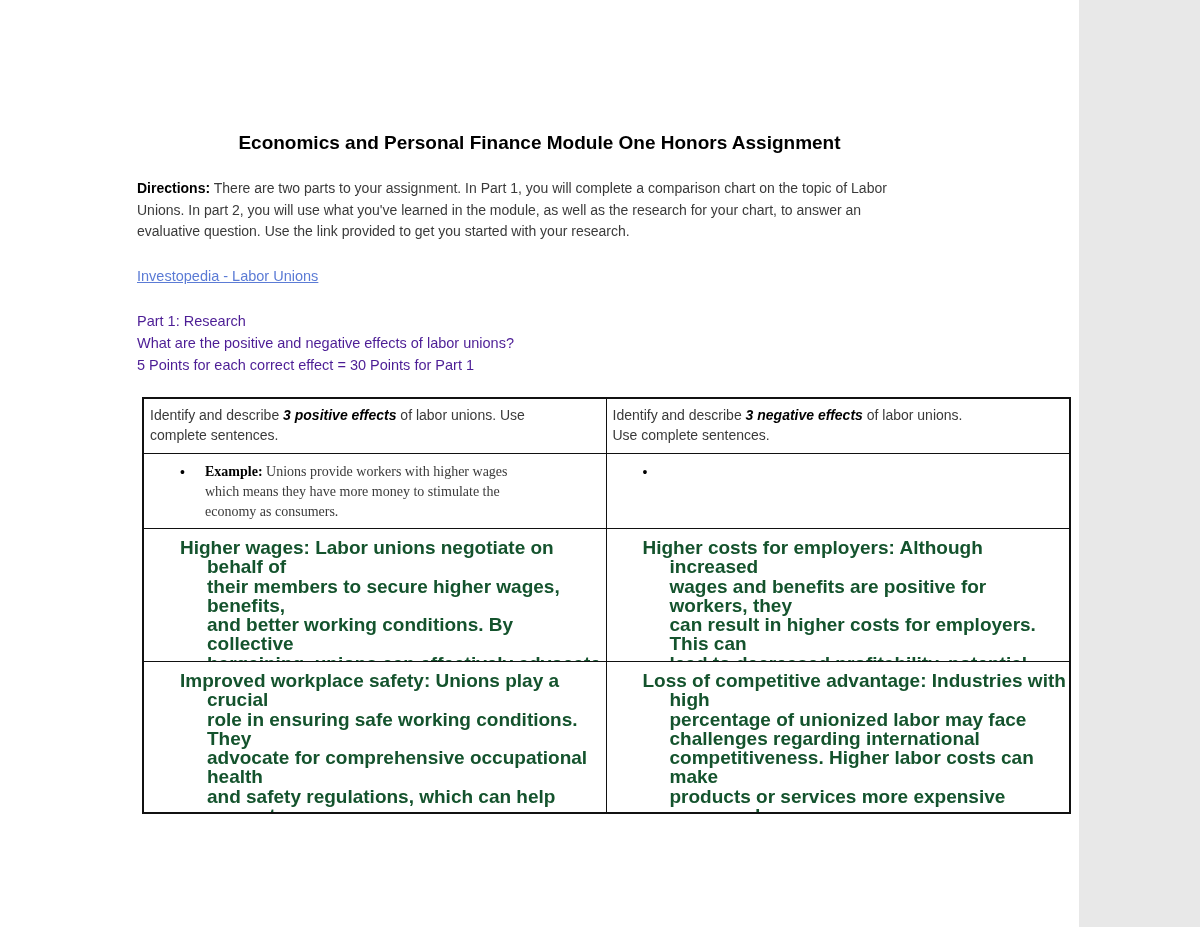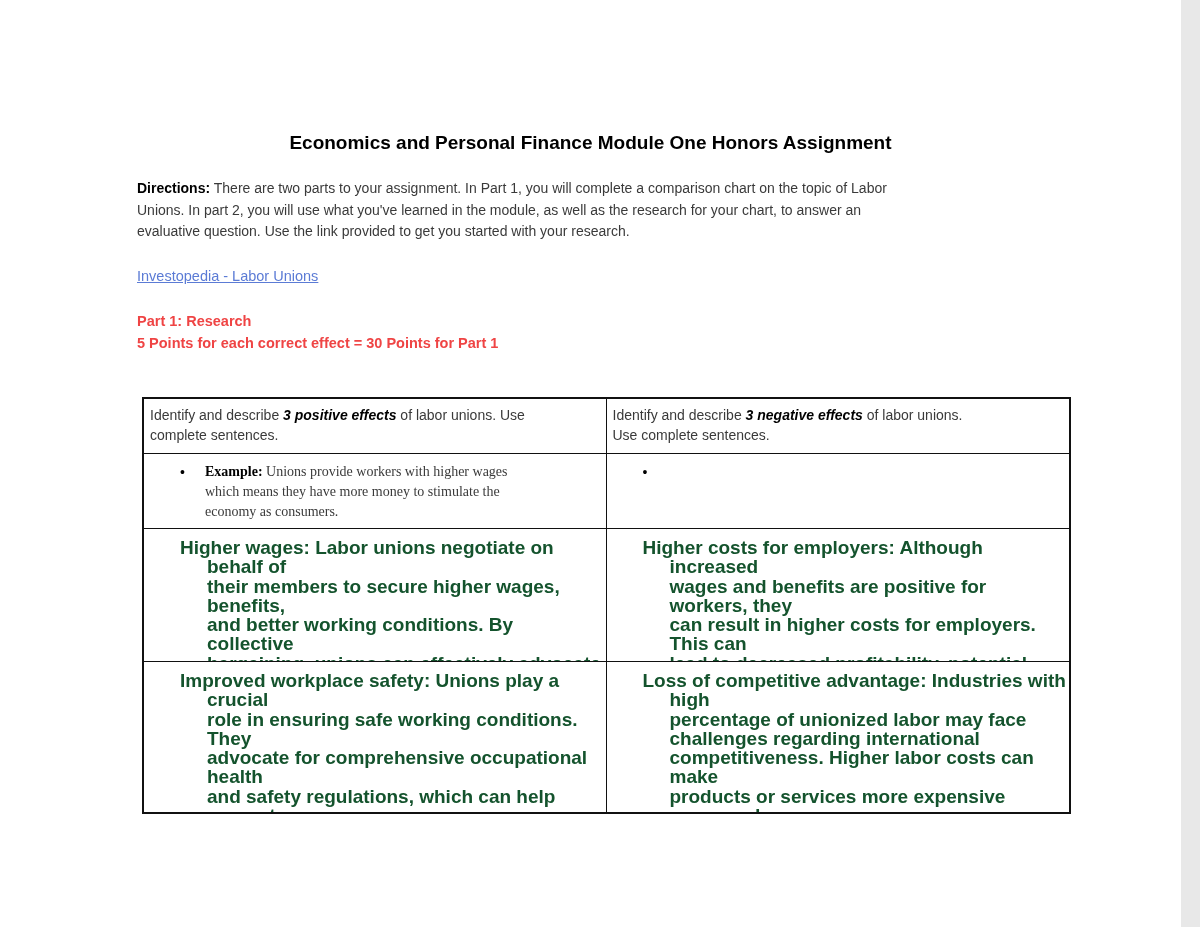--- a/index.html
+++ b/index.html
@@ -1,19 +1,19 @@
 <!DOCTYPE html>
 <html><head>
 <meta charset="utf-8">
 <style>
   * { margin:0; padding:0; box-sizing:border-box; }
   html,body { background:#e8e8e8; }
   .page {
     position:relative;
-    width:1181px; height:927px;
+    width:1079px; height:927px;
     background:#ffffff;
     font-family:"Liberation Sans","DejaVu Sans",sans-serif;
     color:#3a3a3a;
     overflow:hidden;
   }
   .title {
     position:absolute; top:130px; left:0; right:0;
     text-align:center;
     font-size:19px; line-height:26px; font-weight:bold; color:#000;
   }
@@ -23,21 +23,21 @@
   }
   .directions b { color:#000; }
   .preline { white-space:pre-line; }
   .doc-link {
     position:absolute; top:266px; left:137px;
     font-size:14.5px; line-height:21px;
     color:#5b7bd5; text-decoration:underline; cursor:pointer;
   }
   .part1 {
     position:absolute; top:310px; left:137px; width:930px;
-    font-size:14.5px; line-height:22px; font-weight:bold; color:#ef4444;
+    font-size:14.5px; line-height:22px; font-weight:normal; color:#4c1d95;
   }
   .effects-table {
     position:absolute; top:397px; left:142px; width:929px;
     display:grid;
     grid-template-columns:1fr 1fr;
     grid-template-rows:55px 75px 133px 150px;
     border:2px solid #111;
   }
   .cell { overflow:hidden; }
   .col-left { border-right:1.5px solid #111; }
@@ -70,20 +70,21 @@
   <div class="title">Economics and Personal Finance Module One Honors Assignment</div>
 
   <p class="directions"><b>Directions:</b><span class="preline"> There are two parts to your assignment.  In Part 1, you will complete a comparison chart on the topic of Labor
 Unions.  In part 2, you will use what you've learned in the module, as well as the research for your chart, to answer an
 evaluative question. Use the link provided to get you started with your research.</span></p>
 
   <a class="doc-link">Investopedia - Labor Unions</a>
 
   <div class="part1">
     <div>Part 1: Research</div>
+    <div>What are the positive and negative effects of labor unions?</div>
     <div>5 Points for each correct effect = 30 Points for Part 1</div>
   </div>
 
   <div class="effects-table">
 
     <div class="cell cell-header col-left row-div"><span>Identify and describe </span><span class="emph">3 positive effects</span><span class="preline"> of labor unions. Use
 complete sentences.</span></div>
     <div class="cell cell-header row-div"><span>Identify and describe </span><span class="emph">3 negative effects</span><span class="preline"> of labor unions.
 Use complete sentences.</span></div>
 

